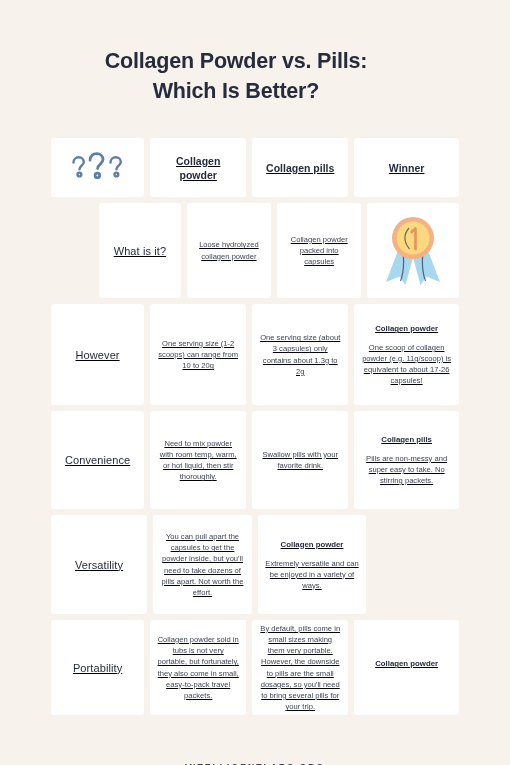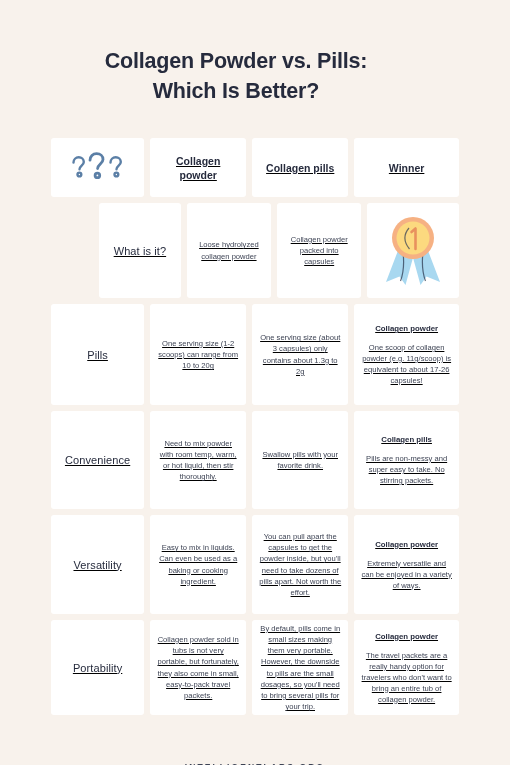--- a/index.html
+++ b/index.html
@@ -176,21 +176,21 @@
           <circle cx="35" cy="24" r="21" fill="#f6b183"></circle>
           <circle cx="35" cy="24" r="16.5" fill="#fcd97f"></circle>
           <path d="M31 14 Q22.5 24 31.5 35" fill="none" stroke="#2e3b52" stroke-width="1.2" opacity="0.7"></path>
           <path d="M33.5 18 L37.5 14.5 L37.5 35" fill="none" stroke="#e8915e" stroke-width="2.6" stroke-linecap="round" stroke-linejoin="round"></path>
         </svg>
       </div>
     </div>
 
     <div class="row row-dosage">
       <div class="cell col-label">
-        <div class="row-title">Pills</div>
+        <div class="row-title">However</div>
       </div>
       <div class="cell col-powder">
         <div class="body-text">One serving size (1-2 scoops) can range from 10 to 20g</div>
       </div>
       <div class="cell col-pills">
         <div class="body-text">One serving size (about 3 capsules) only contains about 1.3g to 2g</div>
       </div>
       <div class="cell col-winner">
         <div class="winner-name">Collagen powder</div>
         <div class="winner-desc">One scoop of collagen powder (e.g. 11g/scoop) is equivalent to about 17-26 capsules!</div>
@@ -210,23 +210,20 @@
       <div class="cell col-winner">
         <div class="winner-name">Collagen pills</div>
         <div class="winner-desc">Pills are non-messy and super easy to take. No stirring packets.</div>
       </div>
     </div>
 
     <div class="row row-vers">
       <div class="cell col-label">
         <div class="row-title">Versatility</div>
       </div>
-      <div class="cell col-powder">
-        <div class="body-text">Easy to mix in liquids. Can even be used as a baking or cooking ingredient.</div>
-      </div>
       <div class="cell col-pills">
         <div class="body-text">You can pull apart the capsules to get the powder inside, but you'll need to take dozens of pills apart. Not worth the effort.</div>
       </div>
       <div class="cell col-winner">
         <div class="winner-name">Collagen powder</div>
         <div class="winner-desc">Extremely versatile and can be enjoyed in a variety of ways.</div>
       </div>
     </div>
 
     <div class="row row-port">
@@ -234,21 +231,20 @@
         <div class="row-title">Portability</div>
       </div>
       <div class="cell col-powder">
         <div class="body-text">Collagen powder sold in tubs is not very portable, but fortunately, they also come in small, easy-to-pack travel packets.</div>
       </div>
       <div class="cell col-pills">
         <div class="body-text">By default, pills come in small sizes making them very portable. However, the downside to pills are the small dosages, so you'll need to bring several pills for your trip.</div>
       </div>
       <div class="cell col-winner">
         <div class="winner-name">Collagen powder</div>
-        <div class="winner-desc">The travel packets are a really handy option for travelers who don't want to bring an entire tub of collagen powder.</div>
       </div>
     </div>
 
   </div>
 
   <div class="footer">INTELLIGENTLABS.ORG</div>
 
 </div>
 
 </body></html>

